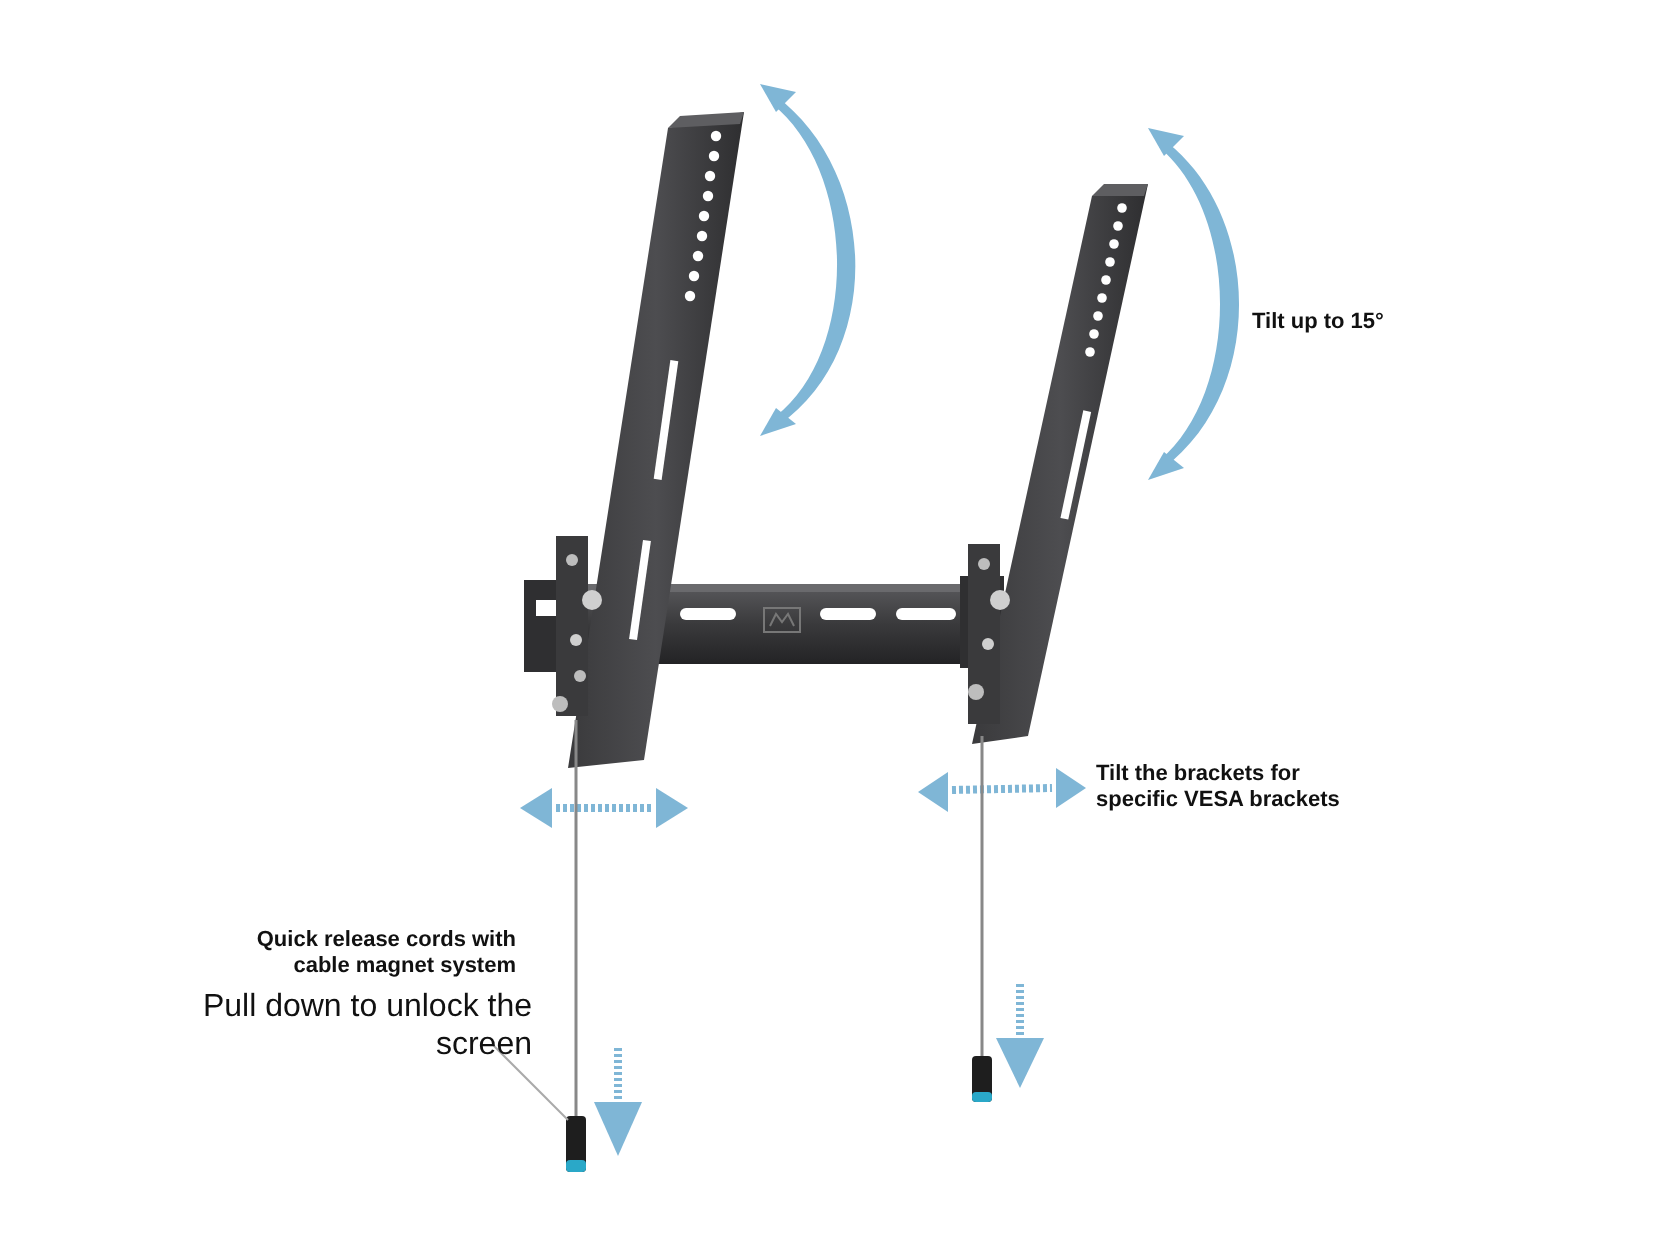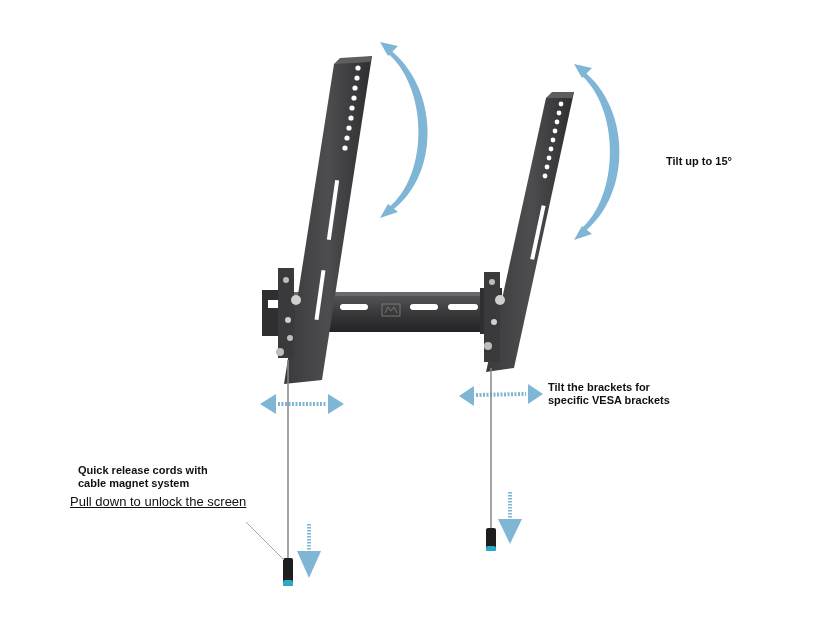--- a/index.html
+++ b/index.html
@@ -1,21 +1,21 @@
 <!DOCTYPE html>
 <html><head>
 <meta charset="utf-8">
 <style>
   html, body { margin: 0; padding: 0; background: #ffffff; }
   body { width: 828px; height: 621px; position: relative; overflow: hidden; font-family: "Liberation Sans", sans-serif; }
   .stage { position: absolute; left: 0; top: 0; width: 828px; height: 621px; }
-  .label { position: absolute; color: #111; text-align: left; line-height: 1.2; }
+  .label { position: absolute; color: #111; text-align: right; line-height: 1.2; }
   .label.bold { font-weight: bold; font-size: 11px; }
-  .label.reg { font-size: 13px; text-decoration: underline; }
-  #tilt-label { left: 626px; top: 155px; text-align: left; margin-left: 40px; }
+  .label.reg { font-size: 16px; }
+  #tilt-label { left: 626px; top: 155px; text-align: left; }
   #slide-label { left: 548px; top: 381px; width: 140px; text-align: left; }
   #qr-title { left: 78px; top: 464px; width: 180px; }
   #qr-desc { left: 70px; top: 494px; width: 196px; }
 </style>
 </head>
 <body>
 
 <div class="stage">
   <svg width="828" height="621" viewBox="0 0 828 621" xmlns="http://www.w3.org/2000/svg">
     <defs>

